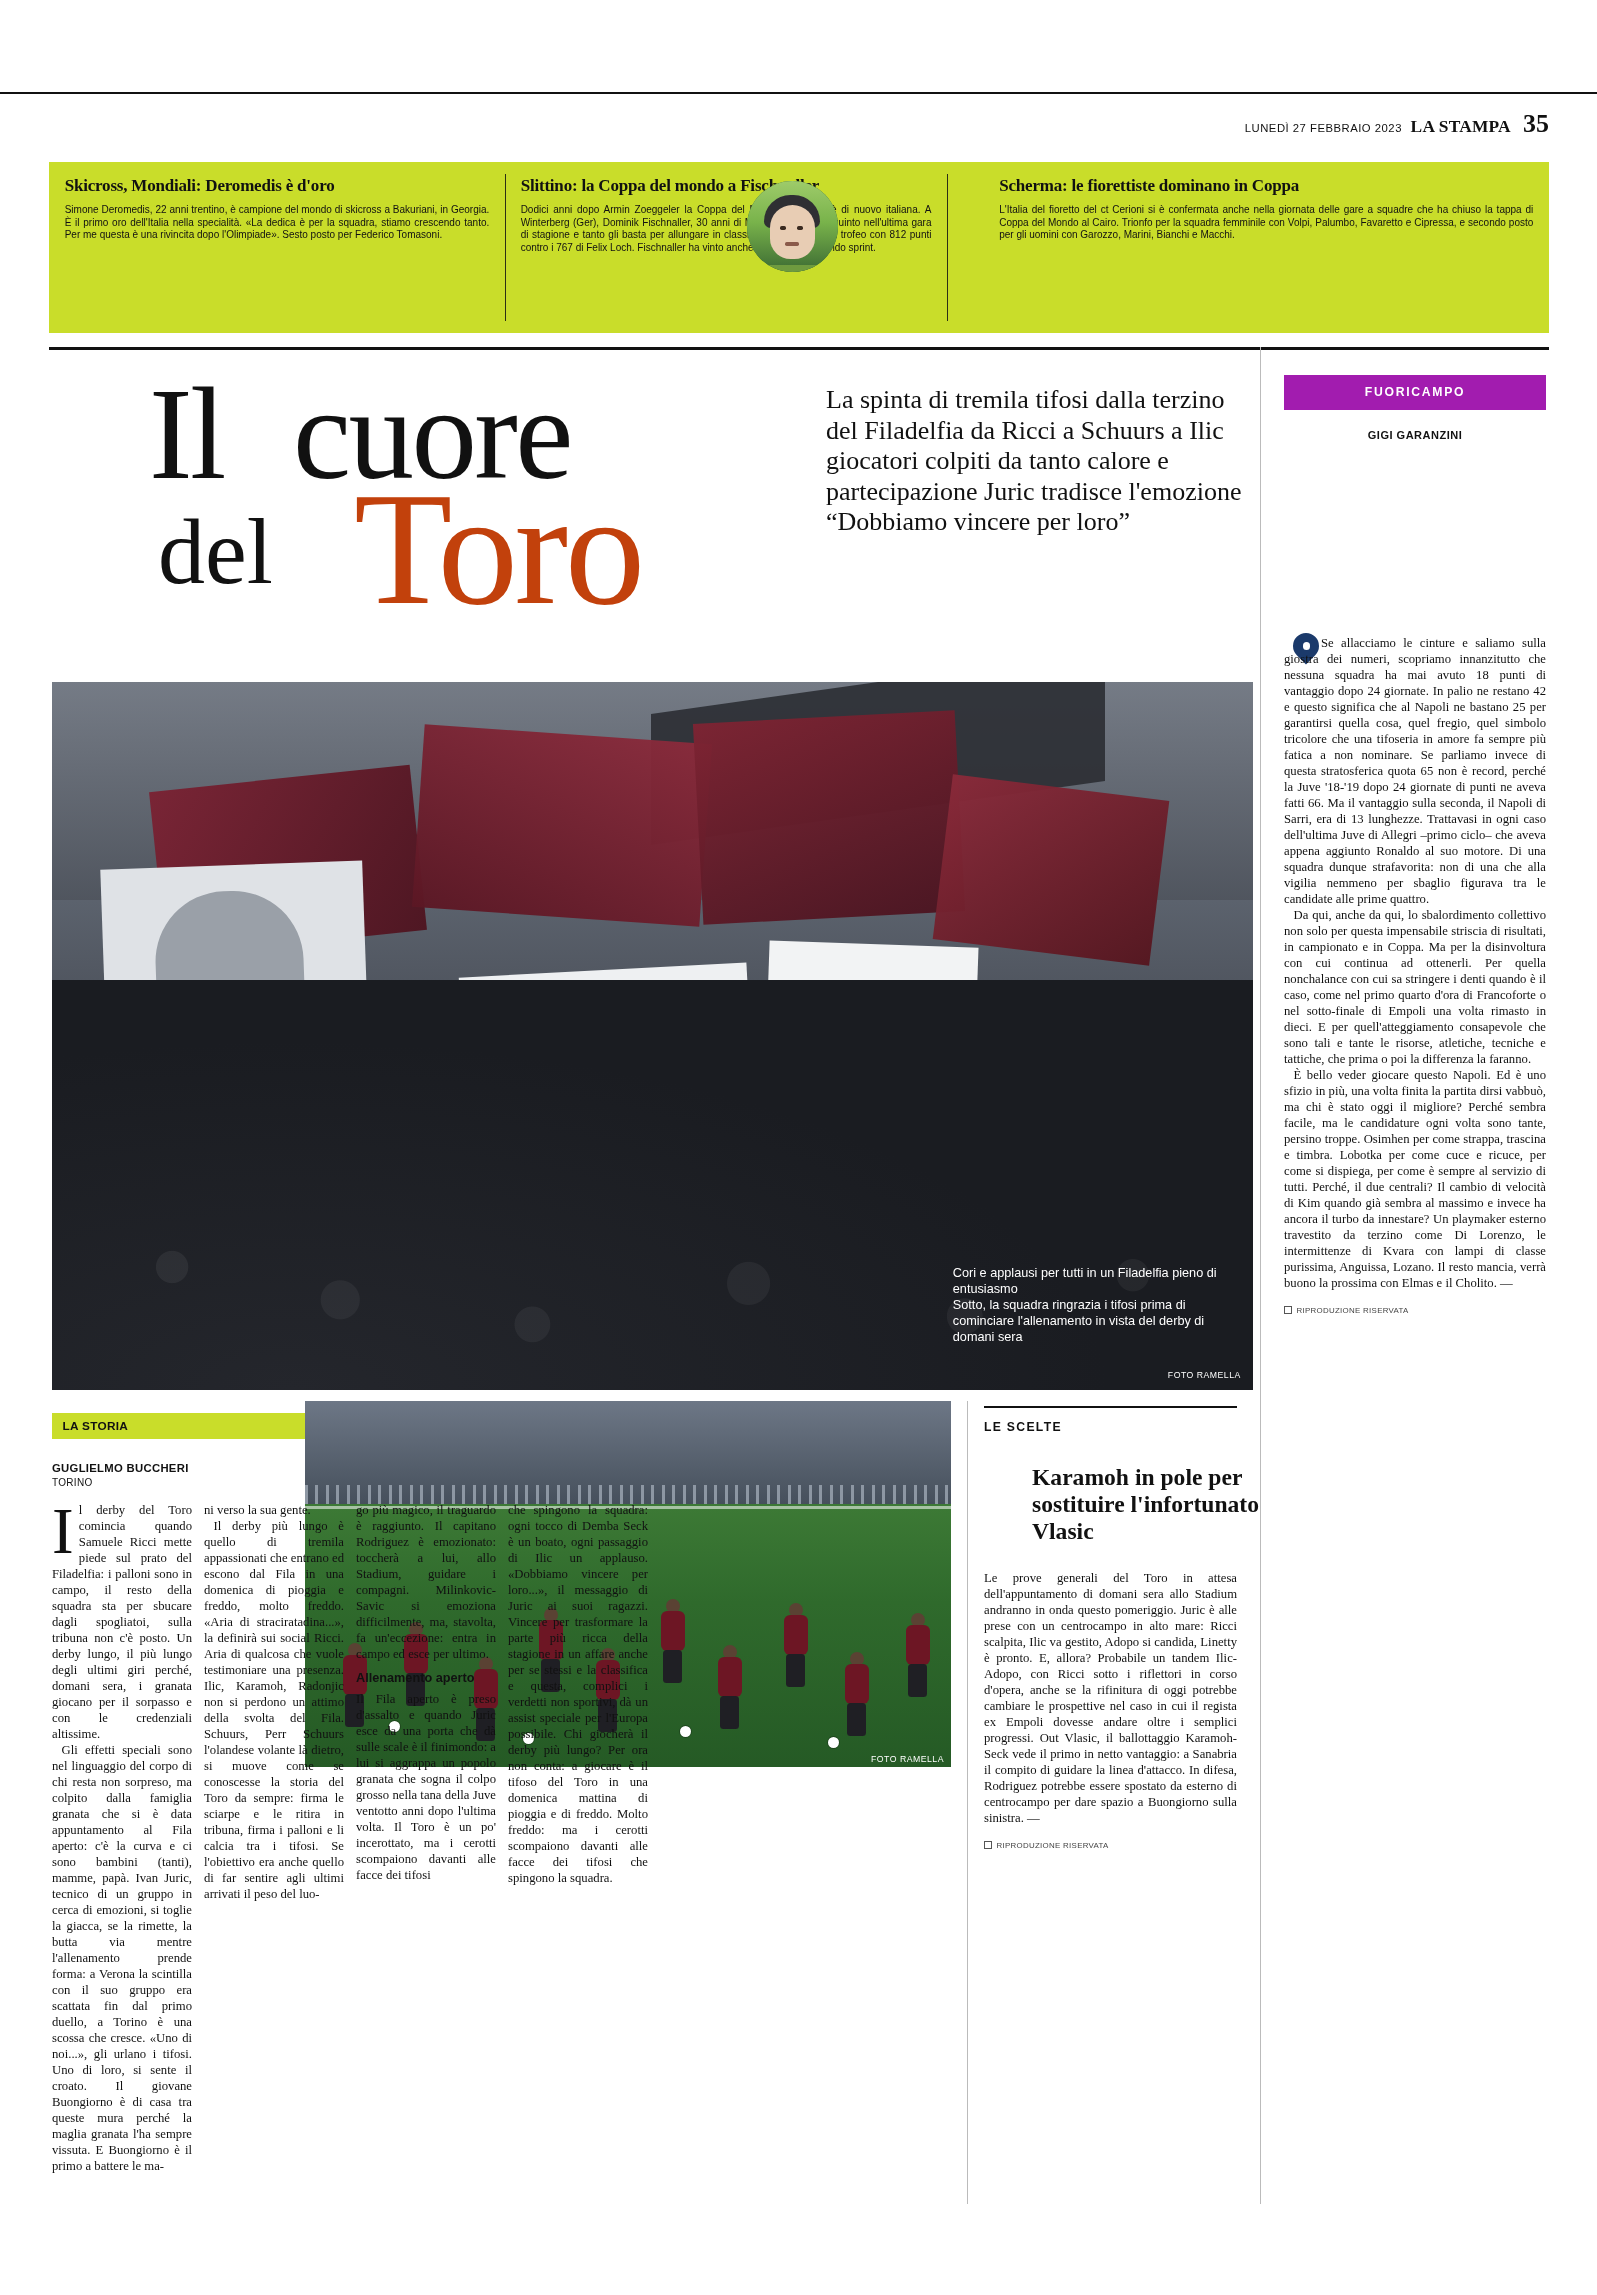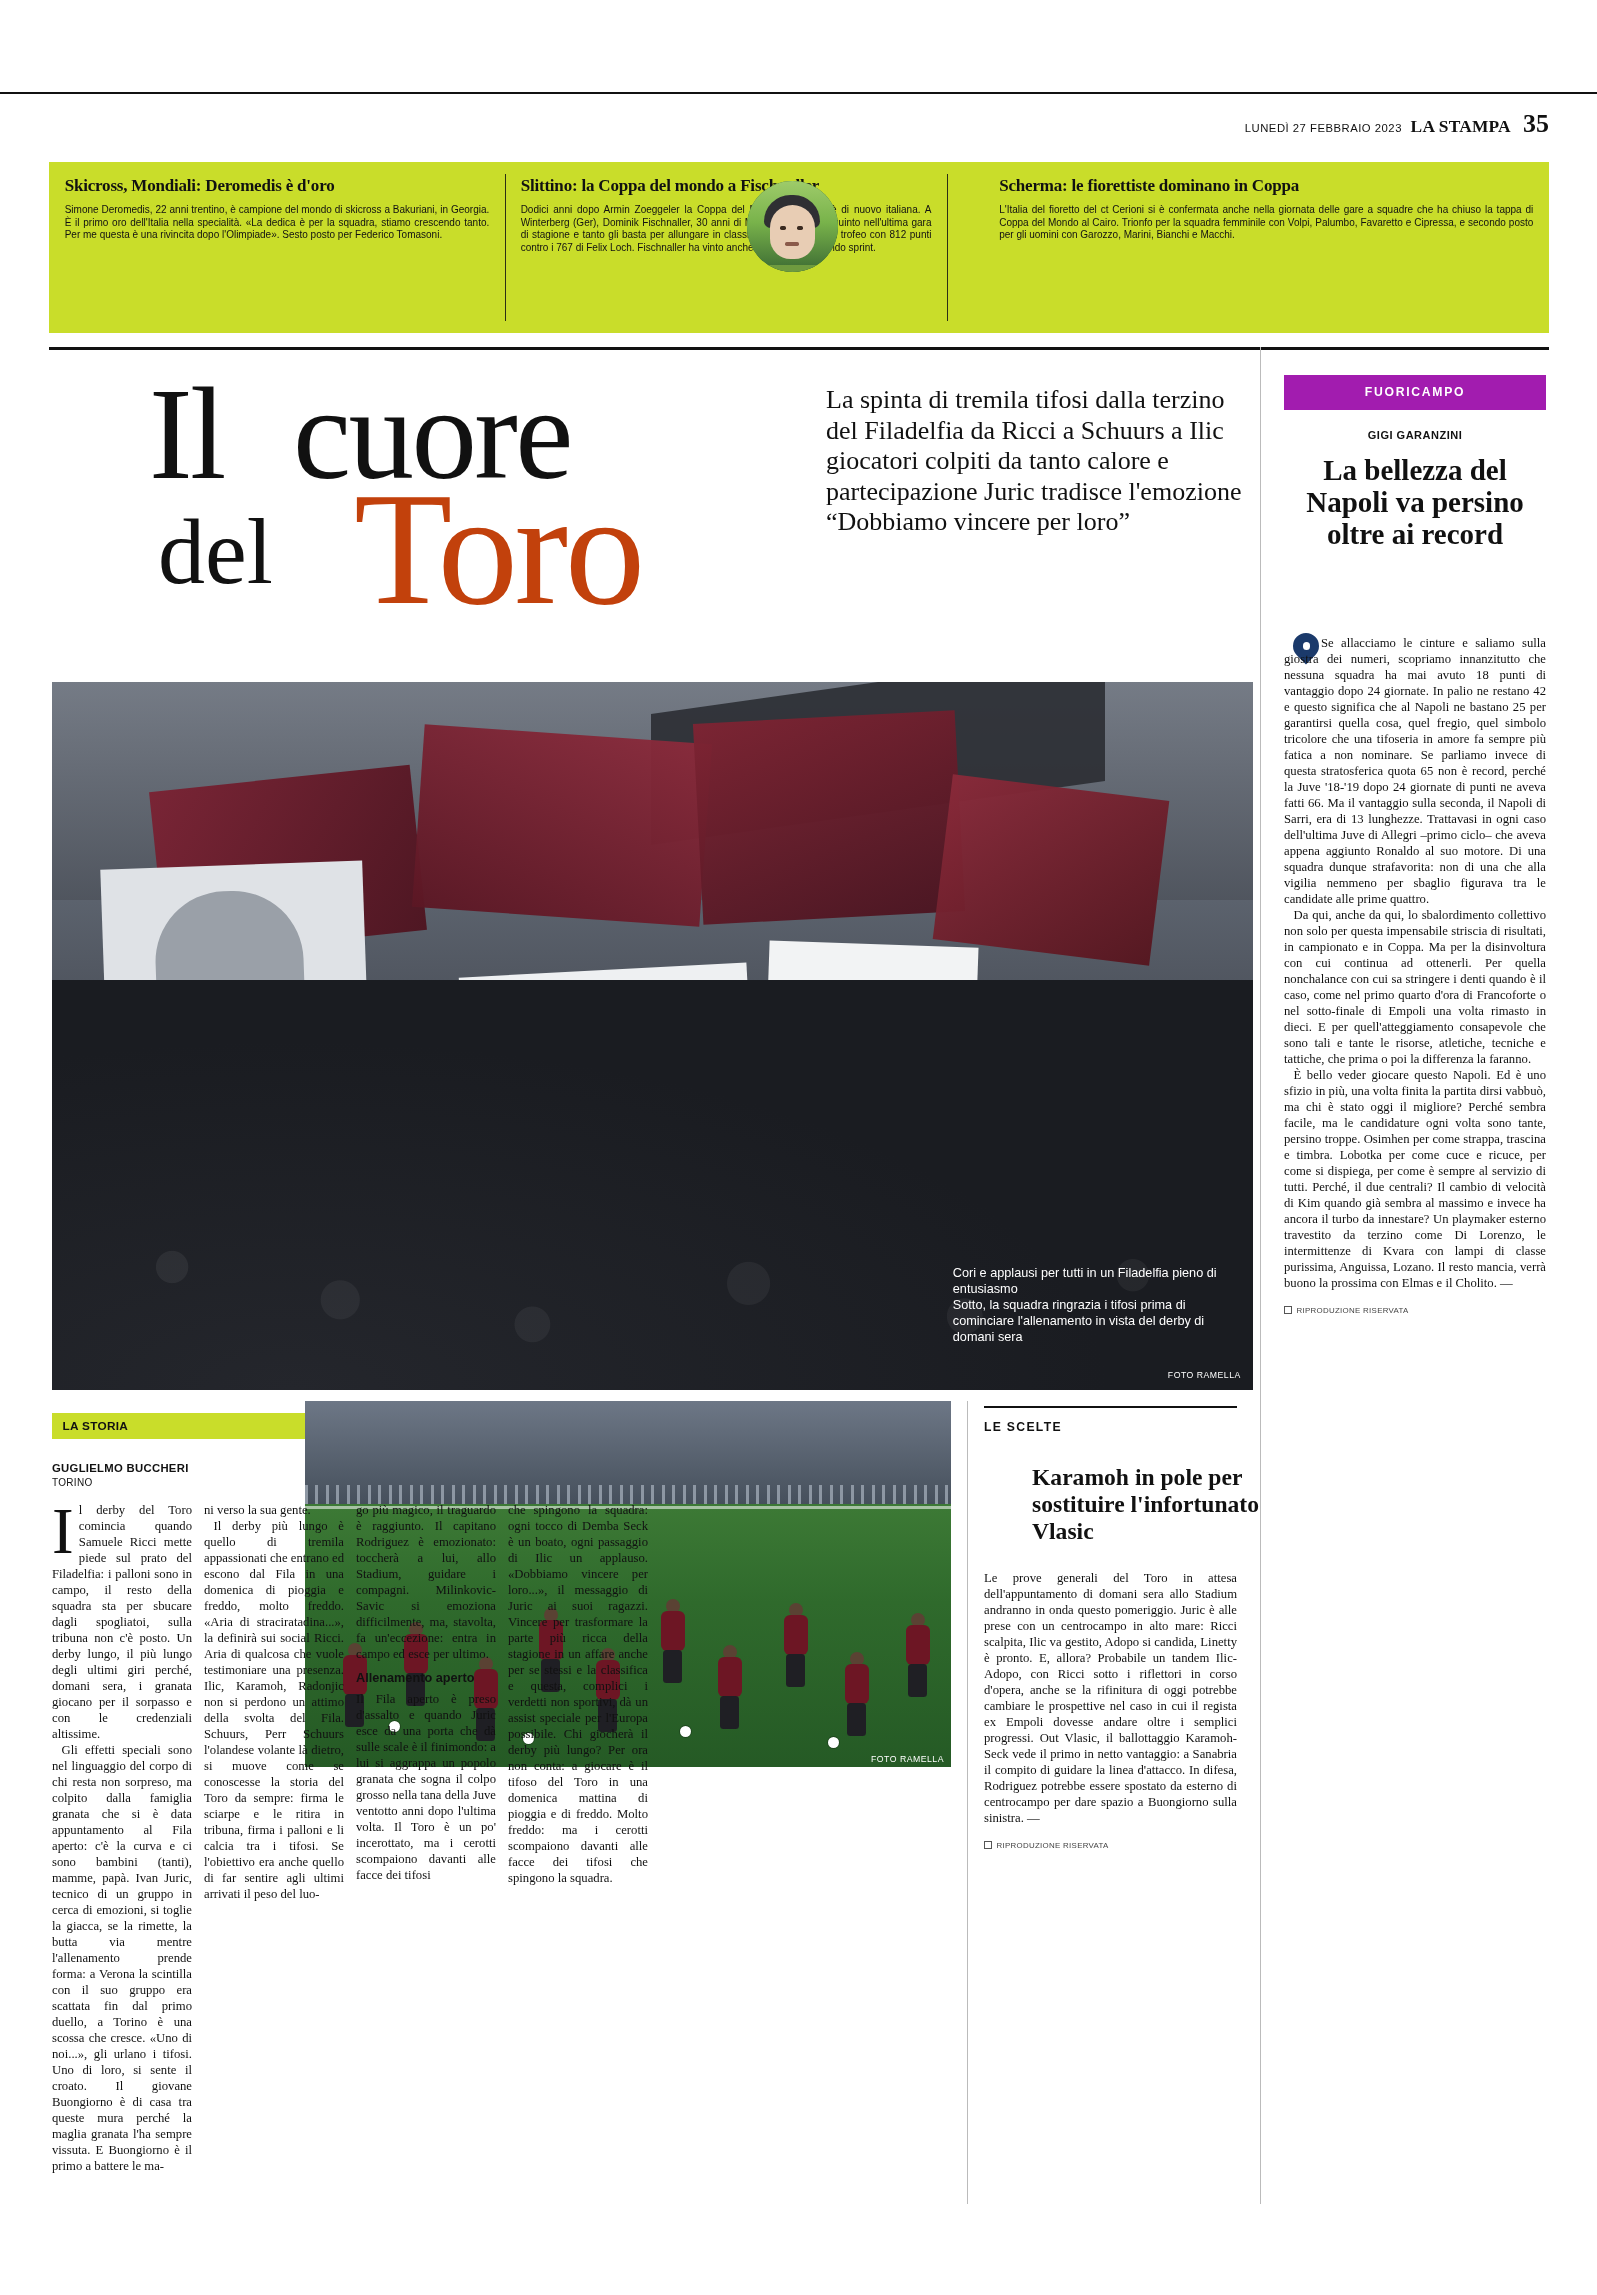--- a/index.html
+++ b/index.html
@@ -287,21 +287,20 @@
   <div class="scelte-title">Karamoh in pole per sostituire l'infortunato Vlasic</div>
   <div class="scelte-body">
     <p class="noind">Le prove generali del Toro in attesa dell'appuntamento di domani sera allo Stadium andranno in onda questo pomeriggio. Juric è alle prese con un centrocampo in alto mare: Ricci scalpita, Ilic va gestito, Adopo si candida, Linetty è pronto. E, allora? Probabile un tandem Ilic-Adopo, con Ricci sotto i riflettori in corso d'opera, anche se la rifinitura di oggi potrebbe cambiare le prospettive nel caso in cui il regista ex Empoli dovesse andare oltre i semplici progressi. Out Vlasic, il ballottaggio Karamoh-Seck vede il primo in netto vantaggio: a Sanabria il compito di guidare la linea d'attacco. In difesa, Rodriguez potrebbe essere spostato da esterno di centrocampo per dare spazio a Buongiorno sulla sinistra. —</p>
     <p class="riprod"><span class="sq"></span><span>RIPRODUZIONE RISERVATA</span></p>
   </div>
 
   <div class="fc-box">
     <span>FUORICAMPO</span>
   </div>
   <div class="fc-author">GIGI GARANZINI</div>
-  <div class="fc-title">La bellezza del Napoli va persino oltre ai record</div>
   <div class="fc-pin">
     <div class="pin"></div>
       <div class="dot"></div>
   </div>
   <div class="fc-body">
     <p class="lead">Se allacciamo le cinture e saliamo sulla giostra dei numeri, scopriamo innanzitutto che nessuna squadra ha mai avuto 18 punti di vantaggio dopo 24 giornate. In palio ne restano 42 e questo significa che al Napoli ne bastano 25 per garantirsi quella cosa, quel fregio, quel simbolo tricolore che una tifoseria in amore fa sempre più fatica a non nominare. Se parliamo invece di questa stratosferica quota 65 non è record, perché la Juve '18-'19 dopo 24 giornate di punti ne aveva fatti 66. Ma il vantaggio sulla seconda, il Napoli di Sarri, era di 13 lunghezze. Trattavasi in ogni caso dell'ultima Juve di Allegri –primo ciclo– che aveva appena aggiunto Ronaldo al suo motore. Di una squadra dunque strafavorita: non di una che alla vigilia nemmeno per sbaglio figurava tra le candidate alle prime quattro.</p>
     <p>Da qui, anche da qui, lo sbalordimento collettivo non solo per questa impensabile striscia di risultati, in campionato e in Coppa. Ma per la disinvoltura con cui continua ad ottenerli. Per quella nonchalance con cui sa stringere i denti quando è il caso, come nel primo quarto d'ora di Francoforte o nel sotto-finale di Empoli una volta rimasto in dieci. E per quell'atteggiamento consapevole che sono tali e tante le risorse, atletiche, tecniche e tattiche, che prima o poi la differenza la faranno.</p>
     <p>È bello veder giocare questo Napoli. Ed è uno sfizio in più, una volta finita la partita dirsi vabbuò, ma chi è stato oggi il migliore? Perché sembra facile, ma le candidature ogni volta sono tante, persino troppe. Osimhen per come strappa, trascina e timbra. Lobotka per come cuce e ricuce, per come si dispiega, per come è sempre al servizio di tutti. Perché, il due centrali? Il cambio di velocità di Kim quando già sembra al massimo e invece ha ancora il turbo da innestare? Un playmaker esterno travestito da terzino come Di Lorenzo, le intermittenze di Kvara con lampi di classe purissima, Anguissa, Lozano. Il resto mancia, verrà buono la prossima con Elmas e il Cholito. —</p>
     <p class="riprod"><span class="sq"></span><span>RIPRODUZIONE RISERVATA</span></p>
   </div>

